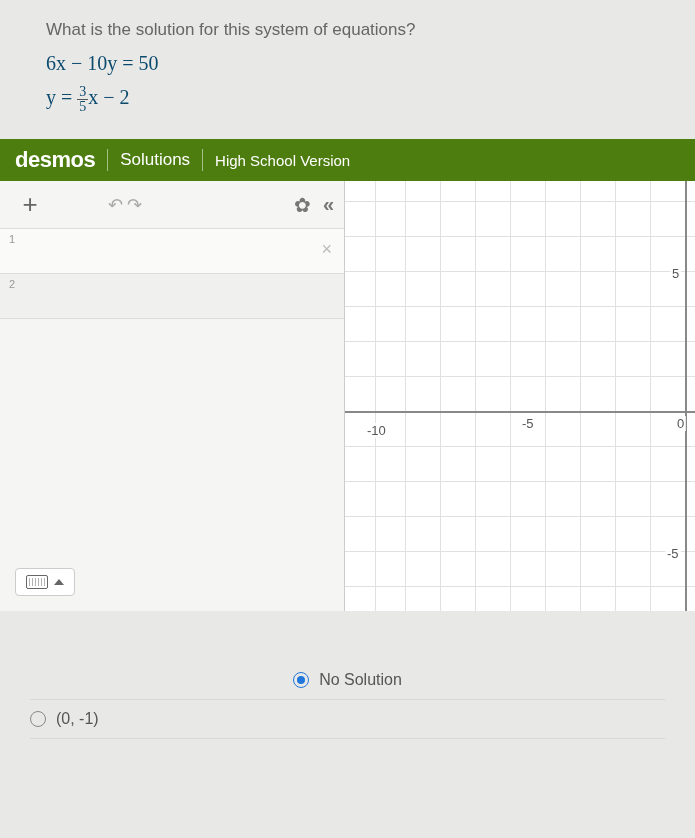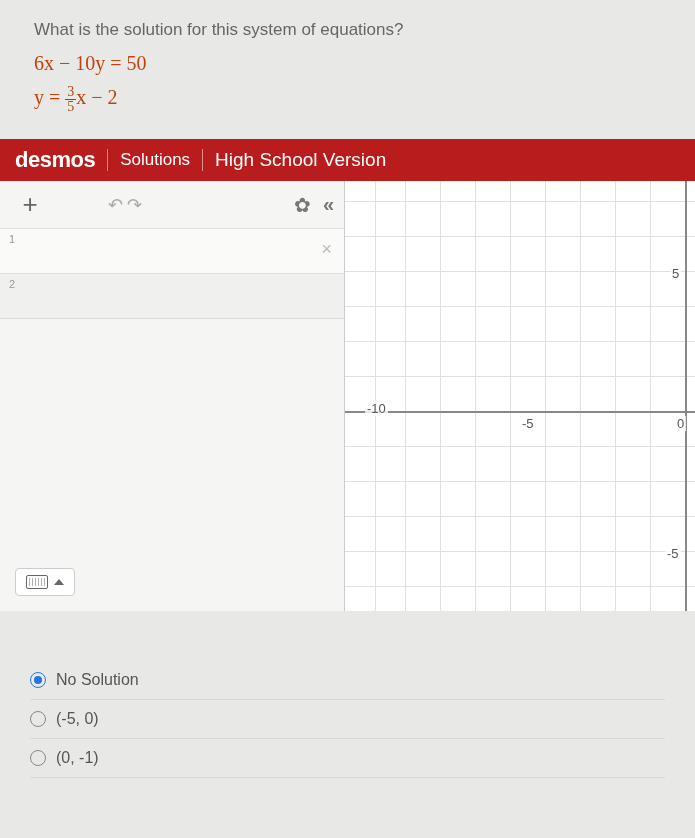--- a/index.html
+++ b/index.html
@@ -4,65 +4,65 @@
   <style>
     * { box-sizing: border-box; margin: 0; padding: 0; }
     body {
       width: 695px;
       height: 838px;
       background: #e8e8e6;
       font-family: Arial, sans-serif;
       overflow: hidden;
     }
     .question-area {
-      padding: 20px 30px 15px 34px;
+      padding: 20px 30px 15px 46px;
       color: #555;
     }
     .question-text {
       font-size: 17px;
       color: #666;
       margin-bottom: 12px;
     }
     .equation {
       font-size: 20px;
-      color: #c2410c;
+      color: #0c4a6e;
       margin-bottom: 10px;
       font-family: 'Times New Roman', serif;
     }
     .frac {
       display: inline-block;
       vertical-align: middle;
       text-align: center;
       font-size: 14px;
       line-height: 1;
     }
     .frac .num { display: block; border-bottom: 1px solid #555; padding: 0 2px; }
     .frac .den { display: block; padding: 0 2px; }
     
     .desmos-bar {
-      background: #b91c1c;
+      background: #4d7c0f;
       color: white;
       display: flex;
       align-items: center;
       padding: 8px 15px;
       font-size: 16px;
     }
     .desmos-logo {
       font-size: 22px;
       font-weight: 600;
       letter-spacing: -0.5px;
     }
     .divider {
       width: 1px;
       height: 22px;
       background: rgba(255,255,255,0.5);
       margin: 0 12px;
     }
     .region { font-size: 17px; }
-    .version { font-size: 19px; }
+    .version { font-size: 15px; }
     
     .desmos-app {
       display: flex;
       height: 430px;
       background: white;
     }
     .sidebar {
       width: 345px;
       background: #f5f5f3;
       border-right: 1px solid #ccc;
@@ -192,21 +192,21 @@
       padding: 50px 30px 10px 30px;
     }
     .answer-row {
       display: flex;
       align-items: center;
       padding: 10px 0;
       border-bottom: 1px solid #d8d8d6;
       gap: 10px;
       cursor: pointer;
     }
-    .answer-row:first-child { border-top: none; }
+    .answer-row:first-child { border-top: none; justify-content: center; }
     .radio {
       width: 16px;
       height: 16px;
       border: 1.5px solid #888;
       border-radius: 50%;
       display: flex;
       align-items: center;
       justify-content: center;
       flex-shrink: 0;
     }
@@ -290,35 +290,31 @@
       <div class="gridline-h" style="top: 125px"></div>
       <div class="gridline-h" style="top: 160px"></div>
       <div class="gridline-h" style="top: 195px"></div>
       <div class="gridline-h" style="top: 265px"></div>
       <div class="gridline-h" style="top: 300px"></div>
       <div class="gridline-h" style="top: 335px"></div>
       <div class="gridline-h" style="top: 370px"></div>
       <div class="gridline-h" style="top: 405px"></div>
       <div class="axis-h" style="top: 230px"></div>
       <div class="axis-v" style="left: 340px"></div>
-      <div class="axis-label" style="left: 20px; top: 220px">-10</div>
+      <div class="axis-label" style="left: 20px; top: 242px">-10</div>
       <div class="axis-label" style="left: 175px; top: 235px">-5</div>
       <div class="axis-label" style="left: 330px; top: 235px">0</div>
       <div class="axis-label" style="left: 325px; top: 85px">5</div>
       <div class="axis-label" style="left: 320px; top: 365px">-5</div>
     </div>
   </div>
 </div>
 
 <div class="answers">
   <div class="answer-row">
     <span class="radio selected"></span>
     <span class="answer-label">No Solution</span>
   </div>
   <div class="answer-row">
     <span class="radio"></span>
-    <span class="answer-label">(-5, 0)</span>
-  </div>
-  <div class="answer-row">
-    <span class="radio"></span>
     <span class="answer-label">(0, -1)</span>
   </div>
 </div>
 
 </body></html>

